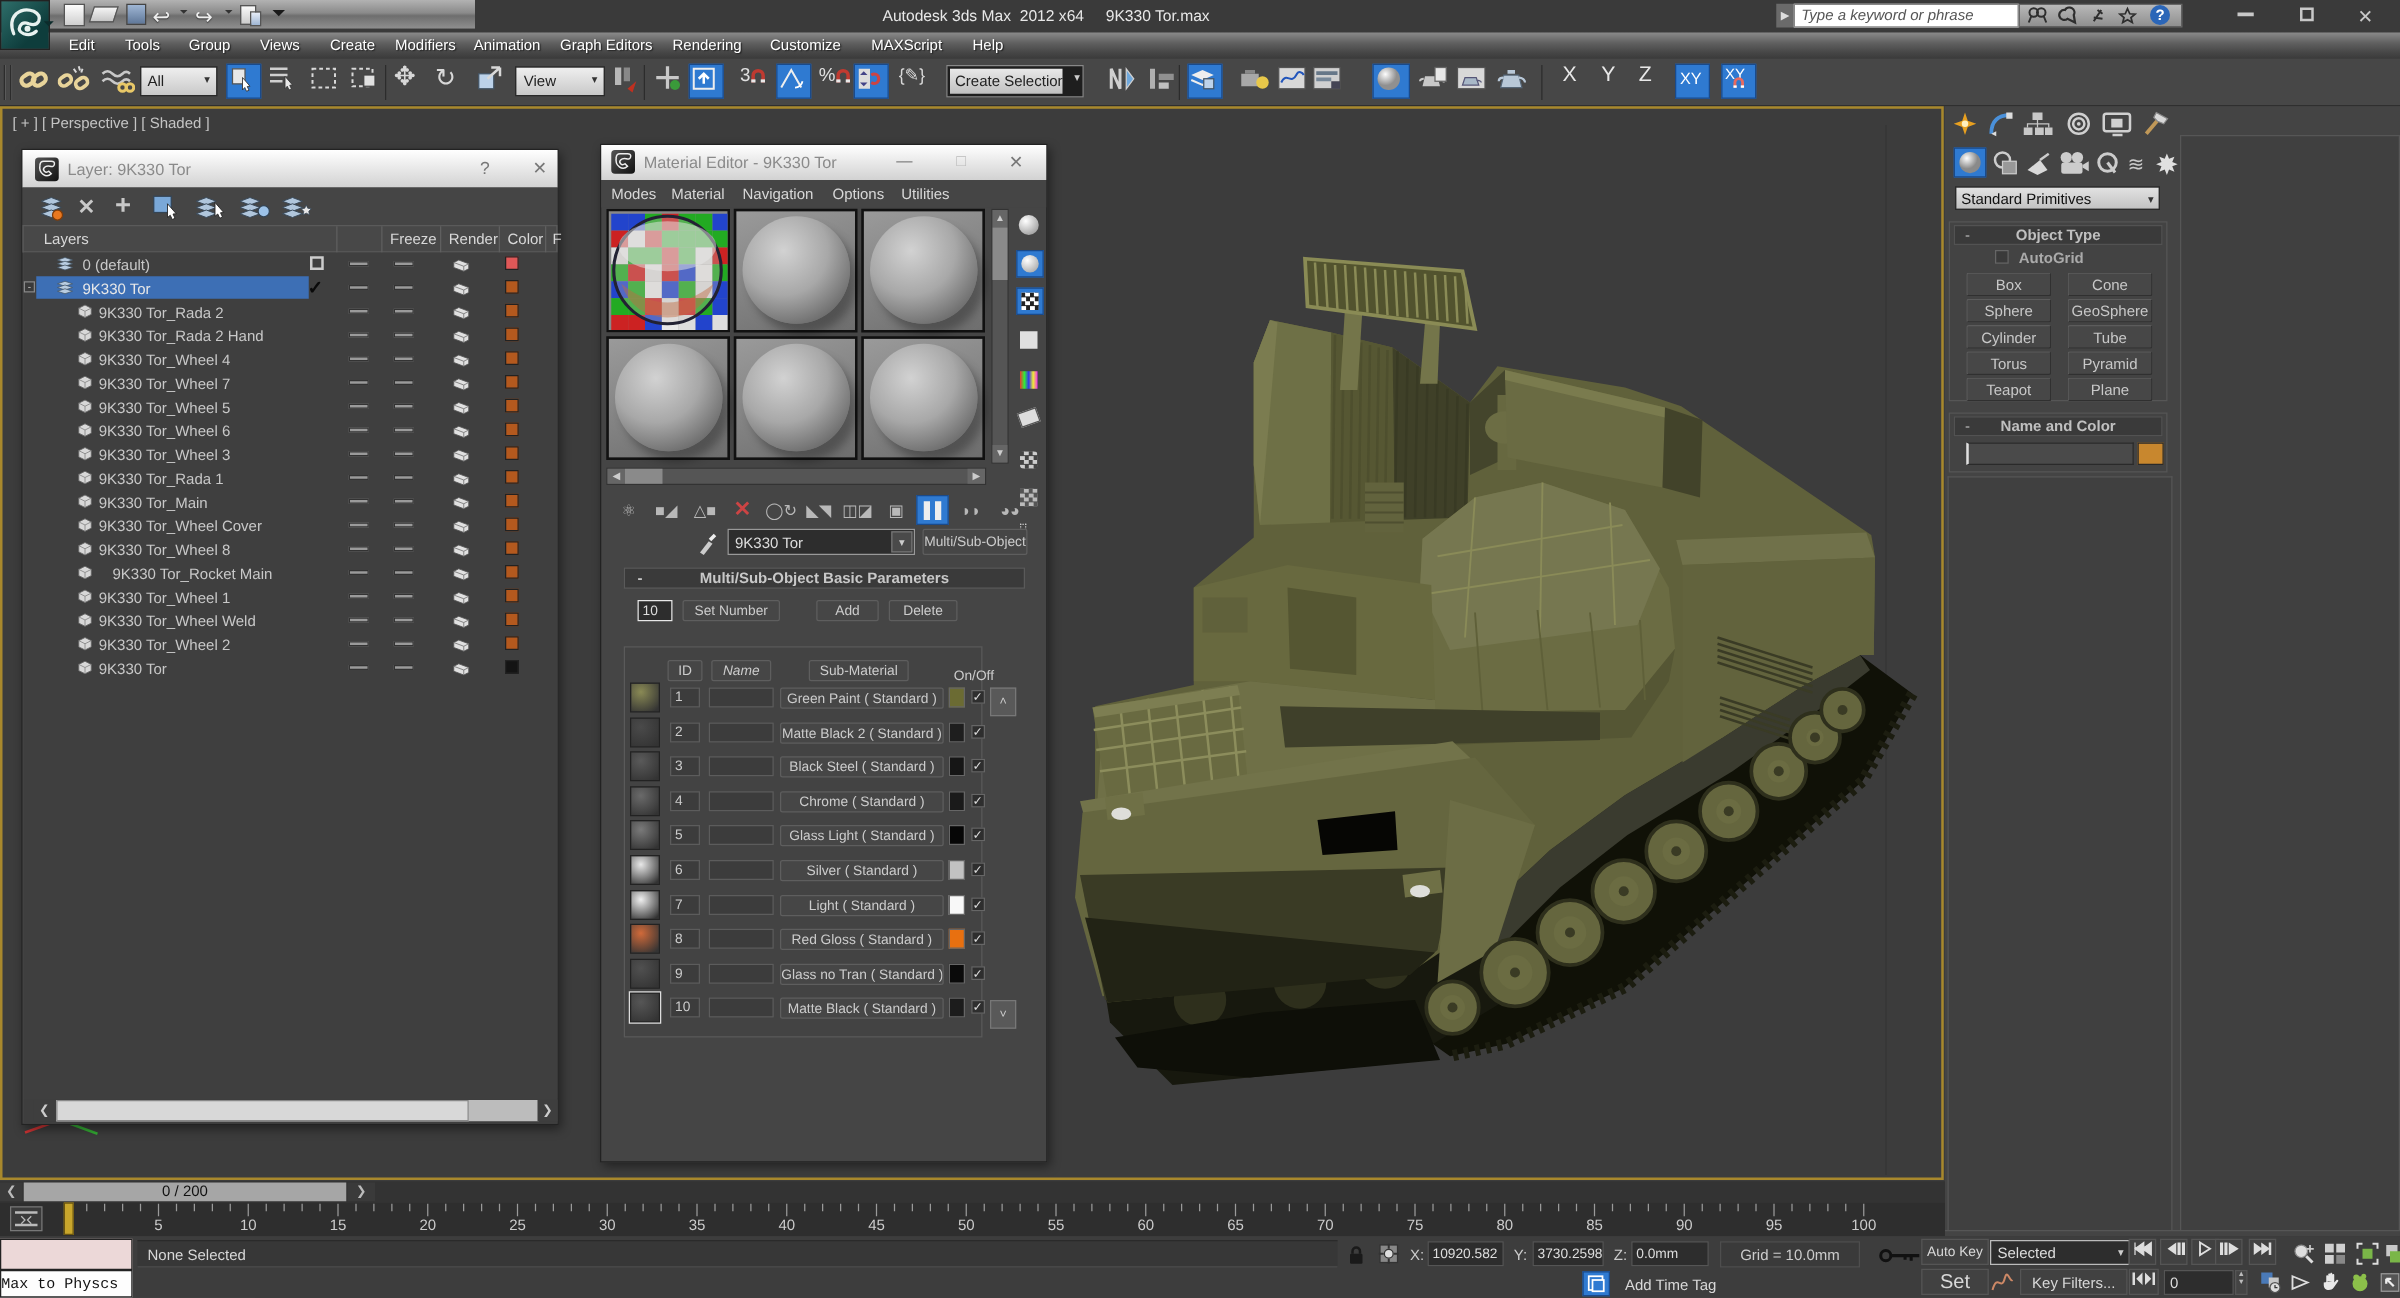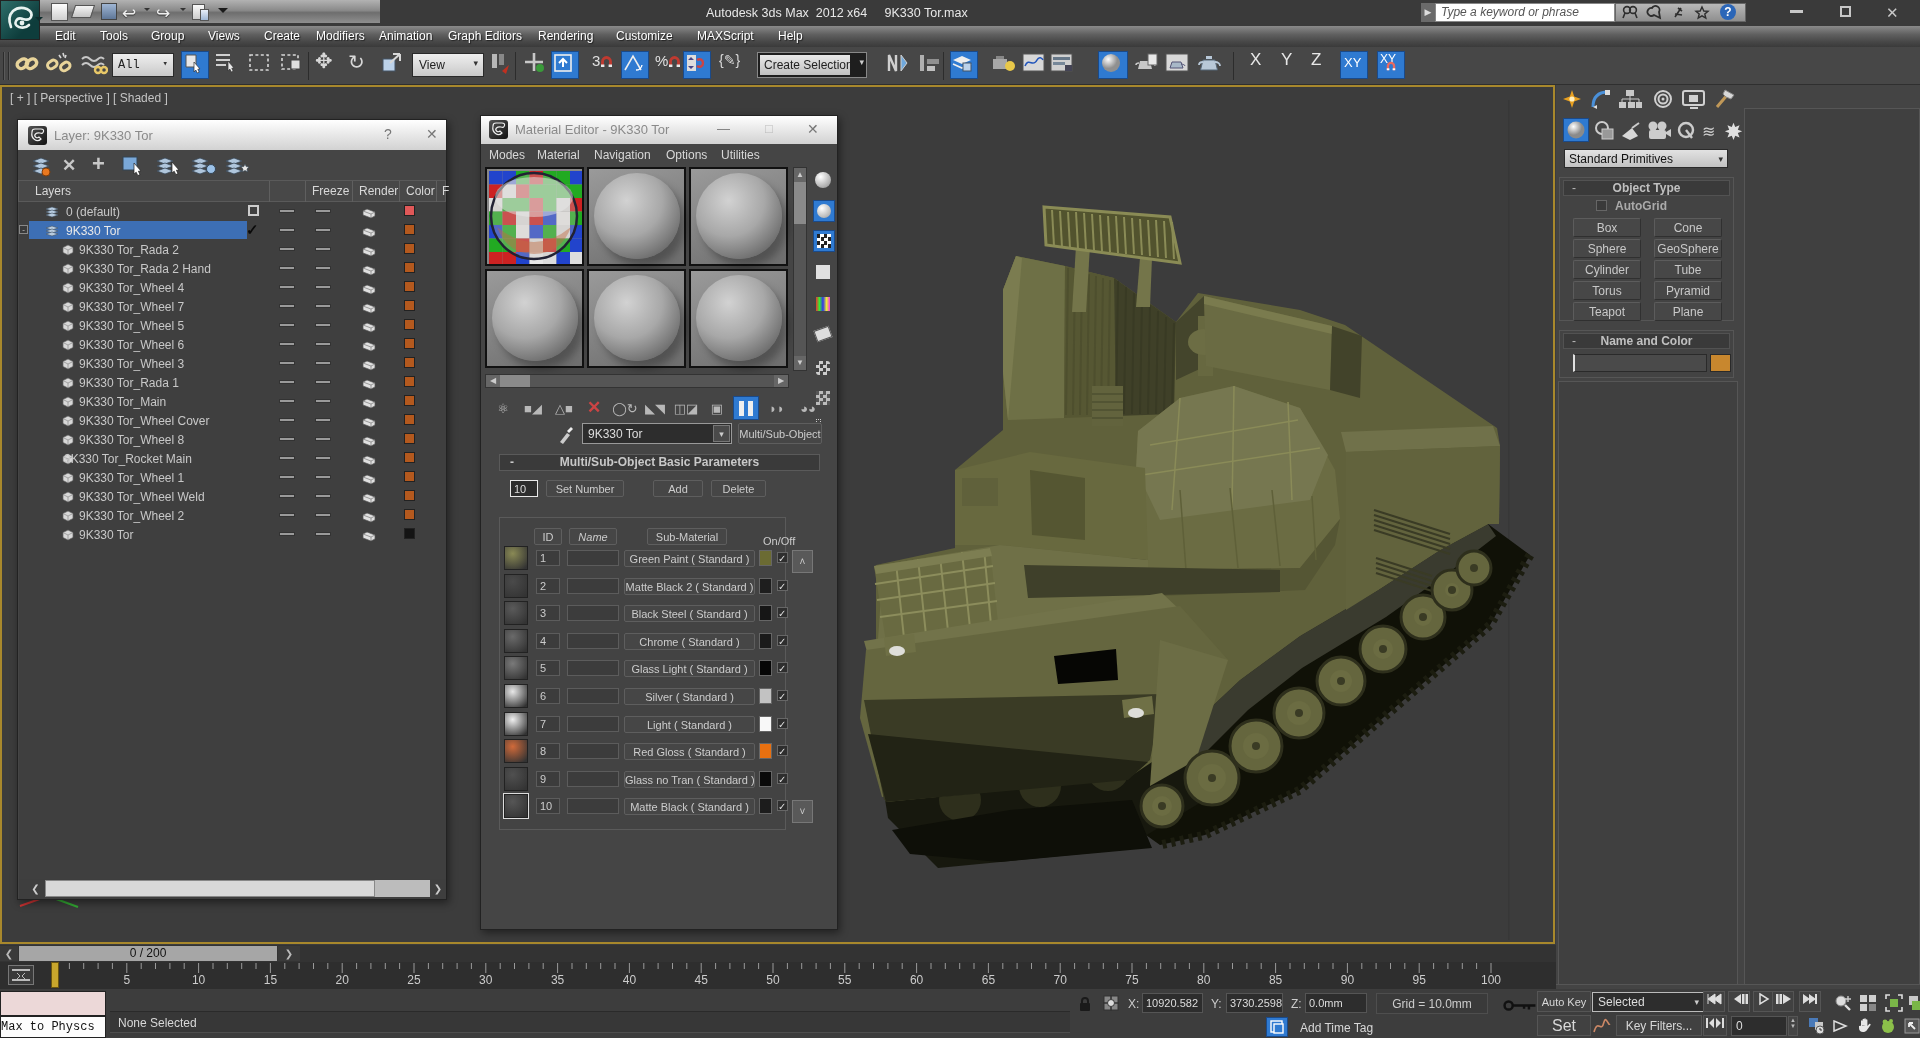--- a/index.html
+++ b/index.html
@@ -132,21 +132,21 @@
         </svg></div>
     <div class="tb" style="left:80px;"><svg width="28" height="26" viewBox="0 0 28 26">
           <g fill="none" stroke="#c8c8c8" stroke-width="2">
             <path d="M2 8q4-4 8 0t8 0q3-3 6 0M2 14q4-4 8 0t8 0q3-3 6 0"></path>
           </g>
           <g fill="none" stroke="#e8c868" stroke-width="2.4">
             <circle cx="18" cy="19" r="3"></circle>
             <circle cx="24" cy="19" r="3"></circle>
           </g>
         </svg></div>
-    <div class="abs" style="left:112px;top:6px;width:62px;height:24px;background:linear-gradient(#efefef,#c9c9c9);border:1px solid #2a2a2a;color:#222;font-size:12px;padding:4px 0 0 5px;font-family:Liberation Mono, monospace;">All<span style="position:absolute;right:5px;color:#333;font-size:9px;">▾</span></div>
+    <div class="abs" style="left:112px;top:6px;width:62px;height:24px;background:linear-gradient(#efefef,#c9c9c9);border:1px solid #2a2a2a;color:#222;font-size:12px;padding:4px 0 0 5px;">All<span style="position:absolute;right:5px;color:#333;font-size:9px;">▾</span></div>
     <div class="tbb" style="left:181px;"><svg width="22" height="22" viewBox="0 0 22 22">
           <path d="M4 3h10v12H4z" fill="#e8e8e8" stroke="#555"></path>
           <path d="M12 10l6 7-2.2.2 1.4 3-2 .8-1.4-3L12 20z" fill="#fff" stroke="#333" stroke-width=".7"></path>
         </svg></div>
     <div class="tb" style="left:214px;"><svg width="26" height="24" viewBox="0 0 26 24">
           <g stroke="#d0d0d0" stroke-width="2">
             <path d="M2 4h14M2 9h14M2 14h10"></path>
           </g>
           <path d="M14 10l6 7-2.2.2 1.4 3-2 .8-1.4-3L14 20z" fill="#e8e8e8" stroke="#333" stroke-width=".7"></path>
         </svg></div>
@@ -670,21 +670,21 @@
           <line x1="1476.6" y1="1" x2="1476.6" y2="7" stroke="#9a9a9a" stroke-width="1"></line>
           <line x1="1491.0" y1="1" x2="1491.0" y2="11" stroke="#9a9a9a" stroke-width="1"></line>
           <text x="1491.0" y="22" fill="#cccccc" font-size="12" text-anchor="middle" font-family="Liberation Sans">100</text>
         </g>
     </svg>
     <div class="abs" style="left:51px;top:0px;width:8px;height:26px;background:#c8a62c;border:1px solid #6a5510;"></div>
   </div>
   <div class="abs" id="statusbar">
     <div class="abs" style="left:0;top:2px;width:106px;height:25px;background:#ecd8d8;border:1px solid #222;"></div>
     <div class="abs" style="left:0;top:27px;width:106px;height:22px;background:#fdfdfd;border:1px solid #222;color:#111;font-family:'Liberation Mono',monospace;font-size:12px;line-height:20px;white-space:nowrap;overflow:hidden;">Max to Physcs</div>
-    <div class="abs" style="left:110px;top:3px;width:960px;height:22px;background:#373737;border-top:1px solid #2a2a2a;border-bottom:1px solid #4e4e4e;color:#d8d8d8;font-size:12px;line-height:22px;padding-left:8px;margin-top:19px;">None Selected</div>
+    <div class="abs" style="left:110px;top:3px;width:960px;height:22px;background:#373737;border-top:1px solid #2a2a2a;border-bottom:1px solid #4e4e4e;color:#d8d8d8;font-size:12px;line-height:22px;padding-left:8px;">None Selected</div>
     <div class="abs" style="left:1078px;top:7px;"><svg width="14" height="16" viewBox="0 0 14 16">
           <rect x="2" y="7" width="10" height="8" rx="1" fill="#1a1a1a"></rect>
           <path d="M4 7V5a3 3 0 0 1 6 0v2" fill="none" stroke="#1a1a1a" stroke-width="2"></path>
         </svg></div>
     <div class="abs" style="left:1102px;top:5px;"><svg width="18" height="18" viewBox="0 0 18 18">
           <rect x="2" y="2" width="14" height="14" fill="#888" stroke="#333"></rect>
           <circle cx="9" cy="9" r="3.5" fill="#ddd" stroke="#333"></circle>
           <path d="M9 1v4M9 13v4M1 9h4M13 9h4" stroke="#333" stroke-width="1.6"></path>
         </svg></div>
     <div class="abs sblabel" style="left:1128px;">X:</div>
@@ -1059,21 +1059,21 @@
       </div>
       <div style="position:absolute;left:343px;top:313px;"><svg width="16" height="12" viewBox="0 0 16 12">
           <path d="M2 4l4-2 8 3v4l-4 2-8-3z" fill="#e0e0e0" stroke="#555" stroke-width=".7"></path>
           <path d="M2 4l8 3 4-2M10 7v4" stroke="#777" fill="none" stroke-width=".7"></path>
         </svg></div>
       <div style="position:absolute;left:386px;top:313px;width:11px;height:11px;background:#b4591e;border:1px solid #222;"></div>
       <div style="position:absolute;left:43px;top:332px;"><svg width="14" height="13" viewBox="0 0 14 13">
           <path d="M7 1l5 2.5v5L7 11 2 8.5v-5z" fill="#d8d8d8" stroke="#666" stroke-width=".7"></path>
           <path d="M2 3.5L7 6l5-2.5M7 6v5" stroke="#888" fill="none" stroke-width=".7"></path>
         </svg></div>
-      <div style="position:absolute;left:46px;top:332px;font-size:12px;color:#c8c8c8;white-space:nowrap;">9K330 Tor_Rocket Main</div>
+      <div style="position:absolute;left:72px;top:332px;font-size:12px;color:#c8c8c8;white-space:nowrap;">9K330 Tor_Rocket Main</div>
       <div style="position:absolute;left:261px;top:329px;">
         <div style="position:absolute;width:16px;height:4px;background:#9a9a9a;border:1px solid #333;top:7px;"></div>
       </div>
       <div style="position:absolute;left:297px;top:329px;">
         <div style="position:absolute;width:16px;height:4px;background:#9a9a9a;border:1px solid #333;top:7px;"></div>
       </div>
       <div style="position:absolute;left:343px;top:332px;"><svg width="16" height="12" viewBox="0 0 16 12">
           <path d="M2 4l4-2 8 3v4l-4 2-8-3z" fill="#e0e0e0" stroke="#555" stroke-width=".7"></path>
           <path d="M2 4l8 3 4-2M10 7v4" stroke="#777" fill="none" stroke-width=".7"></path>
         </svg></div>

